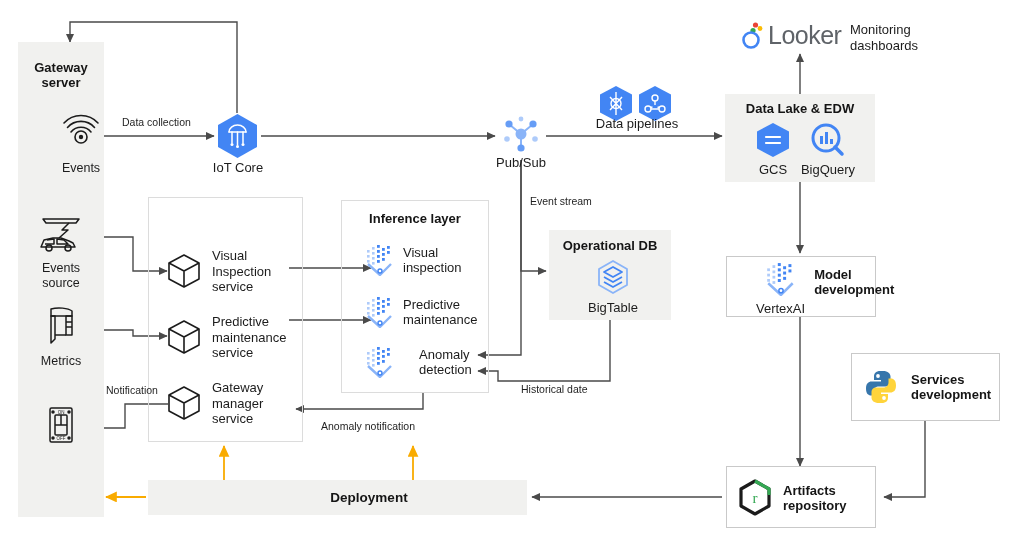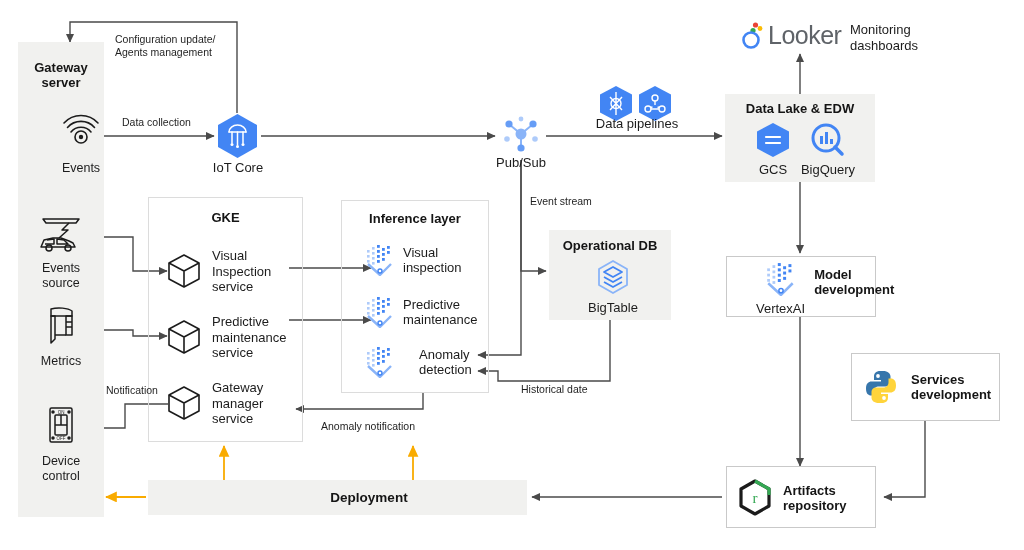--- a/index.html
+++ b/index.html
@@ -135,22 +135,20 @@
         <rect x="13" y="10" width="12" height="20" rx="1"></rect>
         <path d="M13,20 L25,20 M19,10 L19,20"></path>
         <circle cx="11" cy="7" r="1" fill="#1b1b1b"></circle>
           <circle cx="27" cy="7" r="1" fill="#1b1b1b"></circle>
         <circle cx="11" cy="33" r="1" fill="#1b1b1b"></circle>
           <circle cx="27" cy="33" r="1" fill="#1b1b1b"></circle>
       </g>
       <text x="19" y="8.5" font-size="4.5" text-anchor="middle" fill="#1b1b1b" font-family="Liberation Sans, sans-serif">ON</text>
       <text x="19" y="34.5" font-size="4.5" text-anchor="middle" fill="#1b1b1b" font-family="Liberation Sans, sans-serif">OFF</text>
     </svg>
-    <div class="sb-cap" style="white-space:pre-line;">Device
-control</div>
   </div>
 
   <div class="icon" style="left:214px;top:112px;">
     <svg width="47" height="48" viewBox="0 0 47 48">
       <polygon points="23.5,2 43,13 43,35 23.5,46 4,35 4,13" fill="#4285F4"></polygon>
       <g stroke="#ffffff" stroke-width="1.5" fill="none" stroke-linecap="round">
         <path d="M15,20 a8.5,7 0 0 1 17,0"></path>
         <path d="M15,20 L32,20"></path>
         <path d="M18,20 L18,31 M23.5,20 L23.5,33 M29,20 L29,31"></path>
       </g>
@@ -229,21 +227,20 @@
     <svg width="40" height="36" viewBox="0 0 40 36">
       <polygon points="20,1 36,9.5 36,26.5 20,35 4,26.5 4,9.5" fill="#4285F4"></polygon>
       <g stroke="#fff" stroke-width="2.2" stroke-linecap="round">
           <path d="M13,15 L27,15 M13,21 L27,21"></path>
         </g>
     </svg>
     <div class="lbl">GCS</div>
   </div>
 
   <div class="box thinbox" style="left:148px;top:197px;width:155px;height:245px;"></div>
-  <div class="ttl ctr" style="position:absolute;left:148px;top:210px;width:155px;">GKE</div>
 
   <div class="row" style="left:165px;top:248px;">
     <svg width="38" height="38" viewBox="0 0 38 38">
       <g fill="none" stroke="#1b1b1b" stroke-width="1.6" stroke-linejoin="round">
         <path d="M19,3 L34,11 L34,27 L19,35 L4,27 L4,11 Z"></path>
         <path d="M4,11 L19,19 L34,11 M19,19 L19,35"></path>
       </g>
     </svg>
     <span class="lbl" style="white-space:pre-line;margin-left:9px;">Visual
 Inspection
@@ -432,21 +429,19 @@
       <path d="M19,3 L33,11 L33,17" fill="none" stroke="#34A853" stroke-width="3.2" stroke-linejoin="round"></path>
       <text x="19" y="25" font-size="15" text-anchor="middle" fill="#34A853" font-family="Liberation Serif, serif">r</text>
     </svg>
     <span class="ttl" style="white-space:pre-line;margin-left:9px;">Artifacts
 repository</span>
   </div>
 
   <div class="box grey" style="left:148px;top:480px;width:379px;height:35px;"></div>
   <div class="ttl ctr" style="position:absolute;left:148px;top:490px;width:442px;font-size:13.5px;">Deployment</div>
 
-  <div class="edge-lbl" style="left:115px;top:33px;width:140px;">Configuration update/
-Agents management</div>
   <div class="edge-lbl" style="left:122px;top:116px;">Data collection</div>
   <div class="edge-lbl" style="left:530px;top:195px;">Event stream</div>
   <div class="edge-lbl" style="left:521px;top:383px;">Historical date</div>
   <div class="edge-lbl" style="left:321px;top:420px;">Anomaly notification</div>
   <div class="edge-lbl" style="left:106px;top:384px;">Notification</div>
 
 </div>
 
 </body></html>

